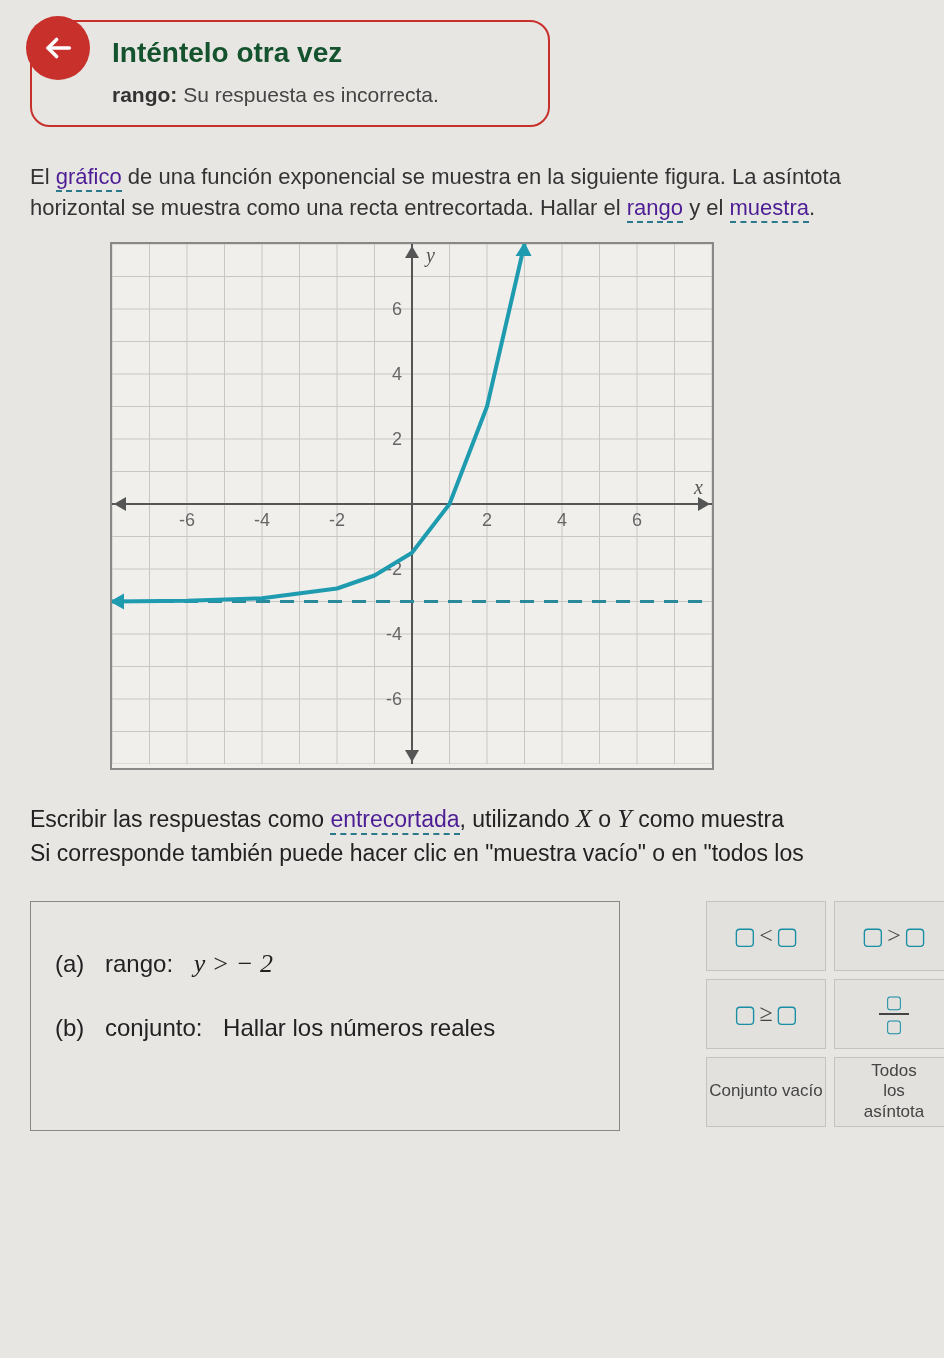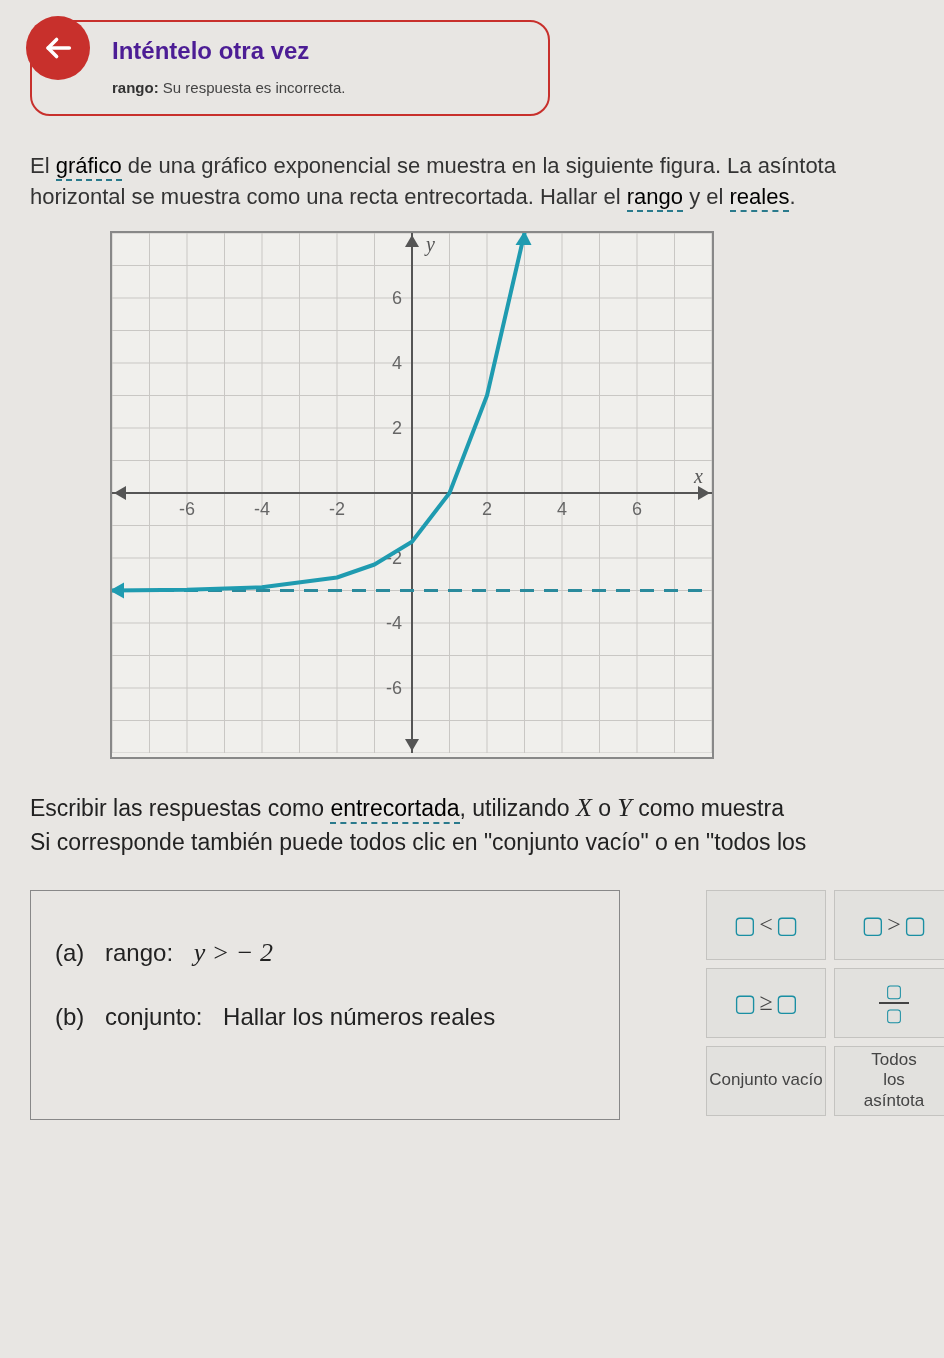--- a/index.html
+++ b/index.html
@@ -28,39 +28,39 @@
     height: 64px;
     border-radius: 50%;
     background: #c8302c;
     color: #fff;
     display: flex;
     align-items: center;
     justify-content: center;
   }
   .back-badge svg { width: 34px; height: 34px; }
   .try-again {
-    color: #4c1d95;
-    font-size: 24px;
+    color: #14532d;
+    font-size: 28px;
     font-weight: 600;
     margin-bottom: 14px;
   }
   .feedback-line {
-    font-size: 15px;
+    font-size: 21px;
     color: #444;
   }
   .feedback-line strong { font-weight: 700; color: #333; }
   .prompt {
     font-size: 22px;
     line-height: 1.4;
     color: #333;
     width: 890px;
     margin-bottom: 18px;
   }
   .term {
-    color: #000000;
+    color: #4c1d95;
     border-bottom: 2px dashed #2a7a8c;
     padding-bottom: 1px;
   }
   .graph-wrap {
     margin-left: 80px;
     margin-bottom: 30px;
   }
   .graph-frame {
     border: 2px solid #888;
     background: #f0efec;
@@ -132,21 +132,21 @@
     </svg>
   </div>
   <div class="try-again">Inténtelo otra vez</div>
   <div class="feedback-line">
     <strong>rango:</strong>
     <span>Su respuesta es incorrecta.</span>
   </div>
 </div>
 
 <div class="prompt">
-  <span>El </span><span class="term">gráfico</span><span> de una gráfico exponencial se muestra en la siguiente figura. La asíntota horizontal se muestra como una recta entrecortada. Hallar el </span><span class="term">rango</span><span> y el </span><span class="term">reales</span><span>.</span>
+  <span>El </span><span class="term">gráfico</span><span> de una función exponencial se muestra en la siguiente figura. La asíntota horizontal se muestra como una recta entrecortada. Hallar el </span><span class="term">rango</span><span> y el </span><span class="term">muestra</span><span>.</span>
 </div>
 
 <div class="graph-wrap">
   <div class="graph-frame">
     <svg id="chart-svg" width="600" height="520">
         <line x1="0" y1="0" x2="0" y2="520" stroke="#c9c7c4" stroke-width="1"></line>
         <line x1="37.5" y1="0" x2="37.5" y2="520" stroke="#c9c7c4" stroke-width="1"></line>
         <line x1="75" y1="0" x2="75" y2="520" stroke="#c9c7c4" stroke-width="1"></line>
         <line x1="112.5" y1="0" x2="112.5" y2="520" stroke="#c9c7c4" stroke-width="1"></line>
         <line x1="150" y1="0" x2="150" y2="520" stroke="#c9c7c4" stroke-width="1"></line>
@@ -202,21 +202,21 @@
         <line x1="0" y1="357.5" x2="600" y2="357.5" stroke="#2a8a9c" stroke-width="3" stroke-dasharray="14 10"></line>
         <path d="M0 357.5 L75 356.85 L150 354.25 L225 344.5 L262.5 331.5 L300 308.75 L337.5 260 L375 162.5 L393.75 81.25 L412.5 0 " stroke="#1f9bb0" stroke-width="4" fill="none" stroke-linecap="round" stroke-linejoin="round"></path>
         <polygon points="-2,357.5 12,349.5 12,365.5" fill="#1f9bb0"></polygon>
         <polygon points="412.5,-2 403.5,12 419.5,12" fill="#1f9bb0"></polygon>
       </svg>
   </div>
 </div>
 
 <div class="instructions">
   <span>Escribir las respuestas como </span><span class="term">entrecortada</span><span>, utilizando </span><span class="math-ital">X</span><span> o </span><span class="math-ital">Y</span><span> como muestra</span><br>
-  <span>Si corresponde también puede todos clic en "conjunto vacío" o en "todos los</span>
+  <span>Si corresponde también puede hacer clic en "muestra vacío" o en "todos los</span>
 </div>
 
 <div class="bottom-row">
   <div class="answer-box">
     <div>
       <span class="label part-label">(a)</span>
       <span class="label">rango:</span>
       <span class="math-ital">y &gt; − 2</span>
     </div>
     <div>

